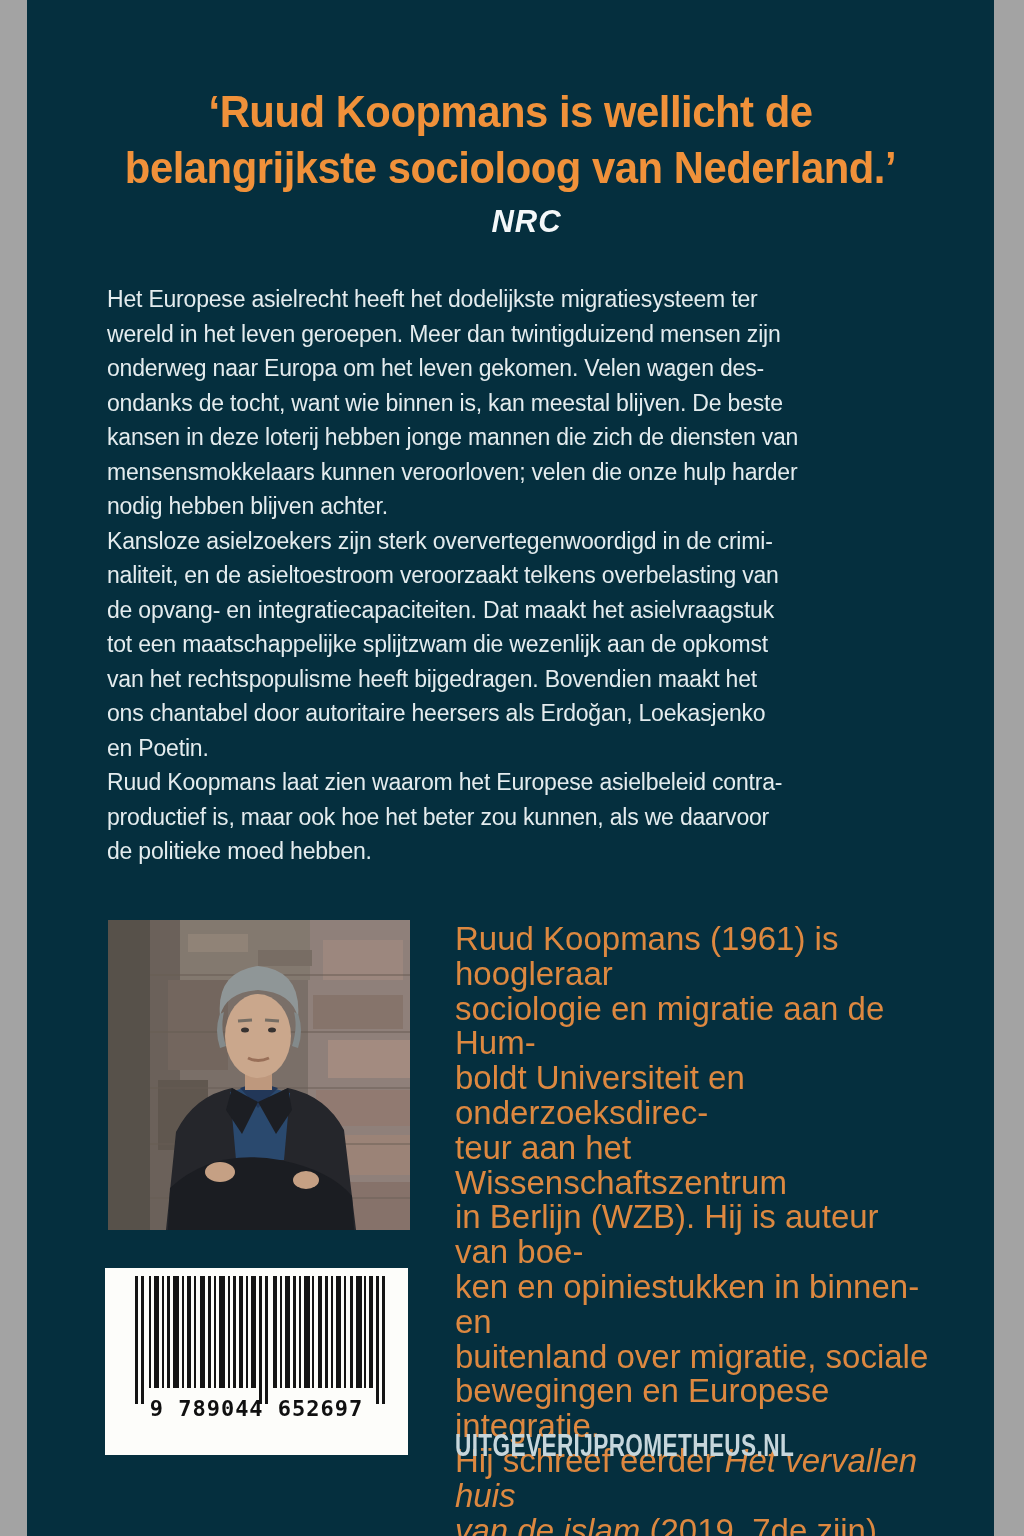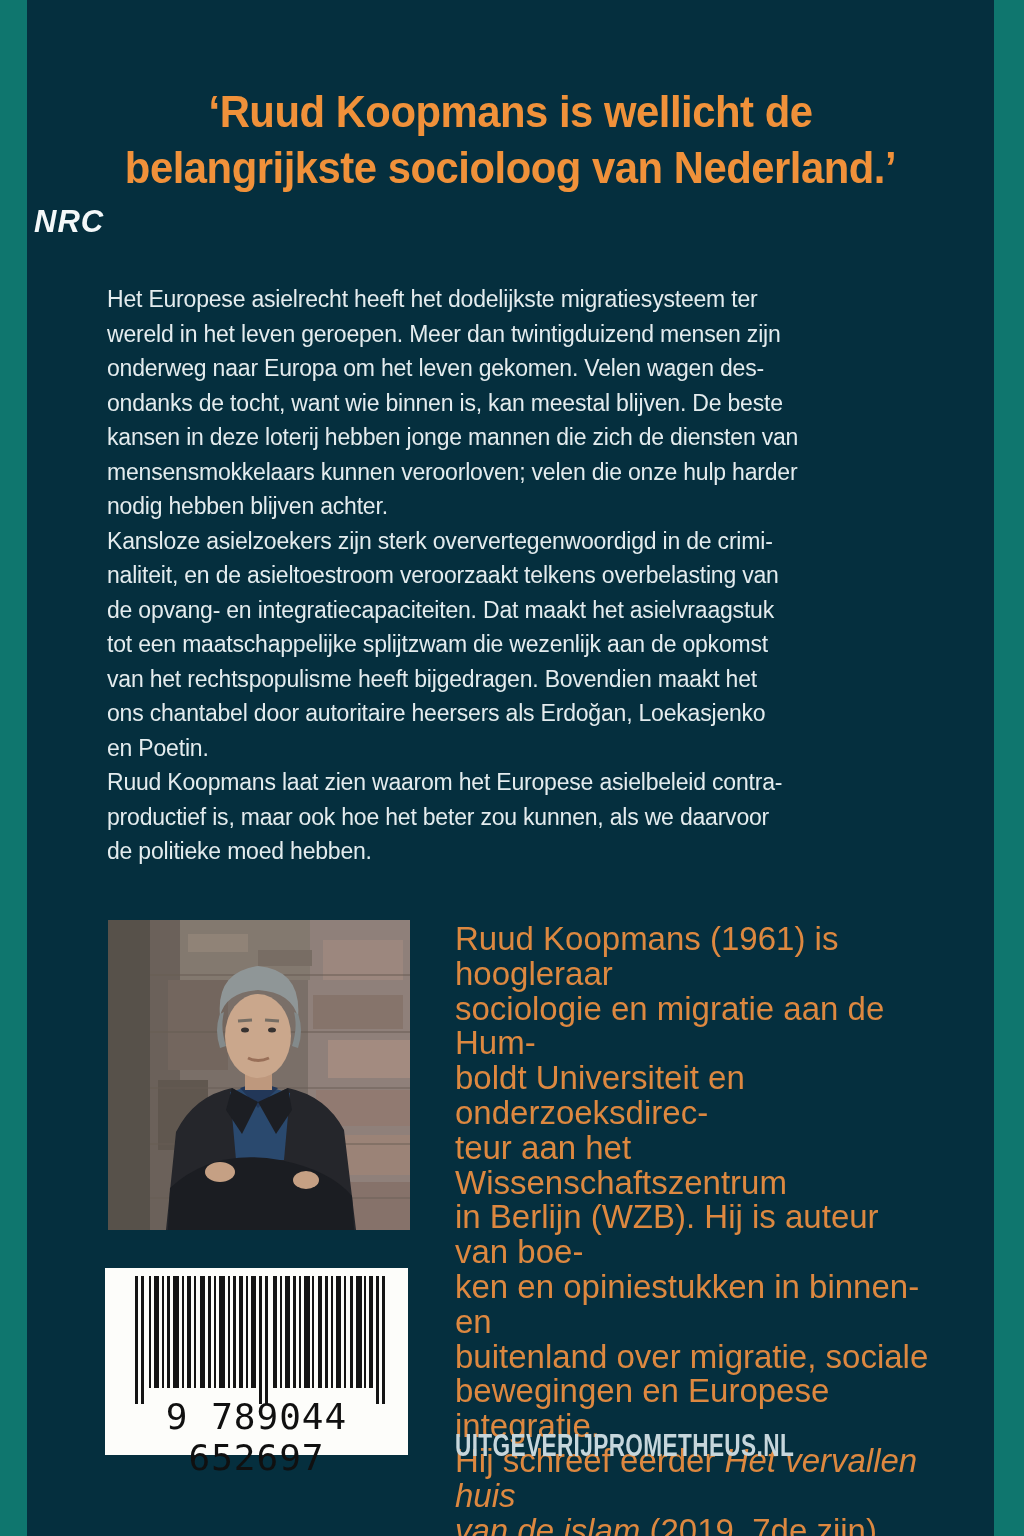--- a/index.html
+++ b/index.html
@@ -8,21 +8,21 @@
     width: 1024px;
     height: 1536px;
     background: #ffffff;
     font-family: "Liberation Sans", sans-serif;
     overflow: hidden;
   }
   .stage {
     position: relative;
     width: 1024px;
     height: 1536px;
-    background: #0f766e;
+    background: #a3a3a3;
   }
   .cover {
     position: absolute;
     left: 27px;
     top: 0;
     width: 967px;
     height: 1536px;
     background: #052f3e;
   }
   .press-quote {
@@ -35,23 +35,24 @@
     font-size: 44px;
     line-height: 56px;
     font-weight: 700;
     letter-spacing: -0.5px;
     white-space: pre-line;
     transform: scaleX(0.95);
     transform-origin: center top;
   }
   .quote-source {
     position: absolute;
-    left: 7px;
+    left: 16px;
     top: 204px;
     width: 100%;
+    text-align: center;
     color: #f4f8f9;
     font-size: 31px;
     font-weight: 700;
     font-style: italic;
     letter-spacing: 1px;
   }
   .blurb {
     position: absolute;
     left: 80px;
     top: 282px;
@@ -97,22 +98,22 @@
     top: 0;
   }
   .barcode-number {
     position: absolute;
     left: 0;
     top: 128px;
     width: 100%;
     text-align: center;
     color: #101010;
     font-family: "DejaVu Sans Mono", monospace;
-    font-size: 36px;
-    font-weight: 400;
+    font-size: 22px;
+    font-weight: 700;
     letter-spacing: 1px;
   }
   .publisher-url {
     position: absolute;
     left: 428px;
     top: 1428px;
     color: #c6d6dc;
     font-size: 31px;
     font-weight: 700;
     letter-spacing: 0.5px;

